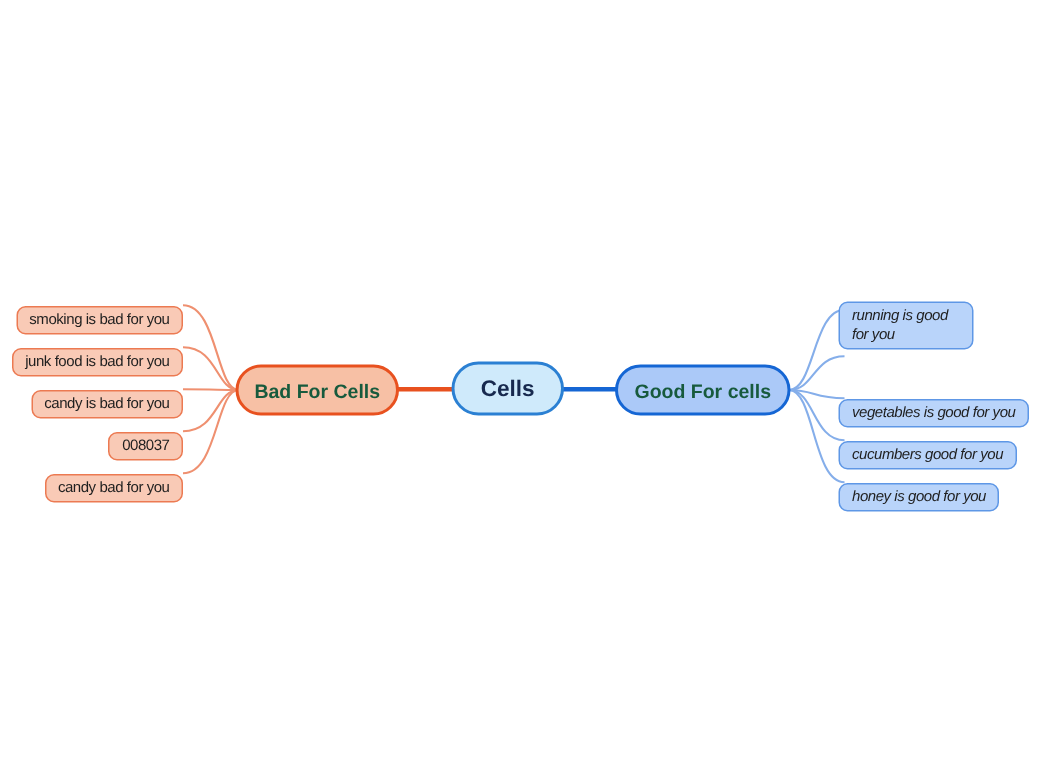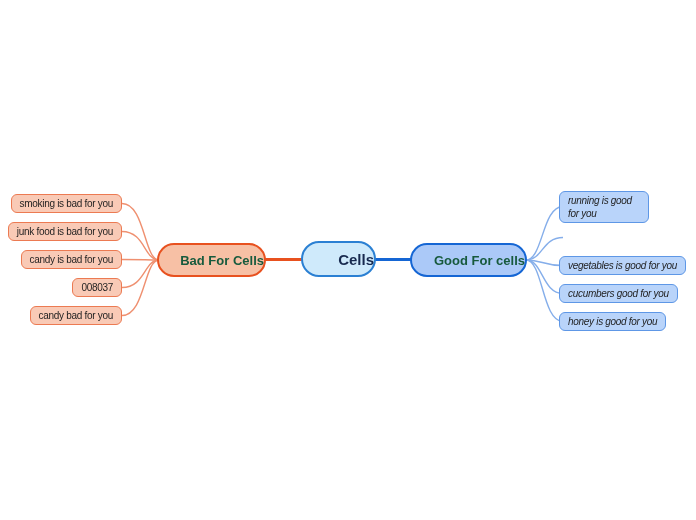--- a/index.html
+++ b/index.html
@@ -30,21 +30,21 @@
   .connector-layer{position:absolute;left:0;top:0;width:696px;height:520px;}
   .curve{fill:none;stroke-width:1.4px;}
   .curve.left{stroke:var(--curve-orange);}
   .curve.right{stroke:var(--curve-blue);}
   .mainline{fill:none;stroke-width:3px;}
   .mainline.left{stroke:var(--accent-orange);}
   .mainline.right{stroke:var(--accent-blue);}
 
   .node{
     position:absolute;
-    display:flex;align-items:center;justify-content:flex-end;
+    display:flex;align-items:center;justify-content:center;
     box-sizing:border-box;
     cursor:pointer;
   }
   .node-root{
     border-radius:18px;
     font-weight:bold;
     text-align:center;
   }
   .node-bad{
     left:157px;top:243px;width:109px;height:34px;
@@ -71,20 +71,21 @@
     position:absolute;
     box-sizing:content-box;
     padding:2px 8px;
     border-radius:6px;
     font-size:10px;
     letter-spacing:-0.3px;
     line-height:13px;
     white-space:nowrap;
     color:var(--text-dark);
     cursor:pointer;
+    margin-top:10px;
   }
   .child.left{
     right:574px;
     background:var(--fill-salmon-light);
     border:1px solid var(--accent-orange-soft);
   }
   .child.right{
     left:559px;
     background:var(--fill-blue-light);
     border:1px solid var(--accent-blue-soft);

